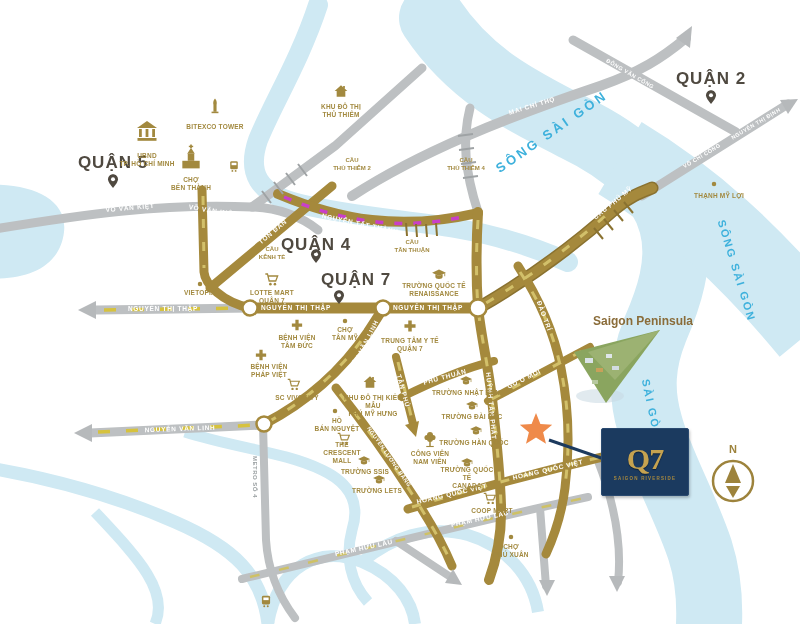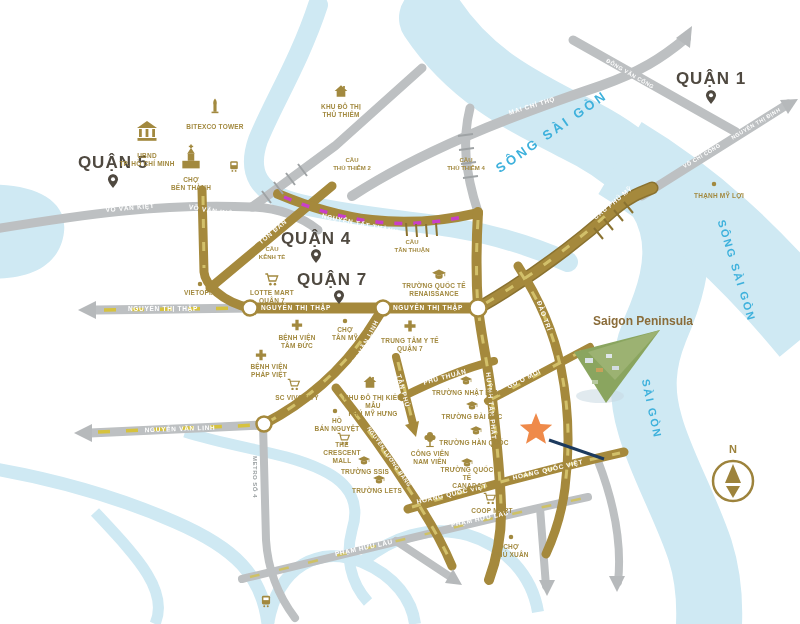--- a/index.html
+++ b/index.html
@@ -289,23 +289,23 @@
       <use href="#s-pin"></use>
     </svg>
 <svg class="ic dark" style="left:316px;top:256px;width:15px;height:15px">
       <use href="#s-pin"></use>
     </svg>
 <svg class="ic dark" style="left:339px;top:297px;width:15px;height:15px">
       <use href="#s-pin"></use>
     </svg>
 
 <div class="lbl dist" style="left:113px;top:163px">QUẬN 5</div>
-<div class="lbl dist" style="left:711px;top:79px">QUẬN 1</div>
-<div class="lbl dist" style="left:316px;top:239px">QUẬN 4</div>
-<div class="lbl dist" style="left:332px;top:280px">QUẬN 7</div>
+<div class="lbl dist" style="left:711px;top:79px">QUẬN 2</div>
+<div class="lbl dist" style="left:316px;top:245px">QUẬN 4</div>
+<div class="lbl dist" style="left:356px;top:280px">QUẬN 7</div>
 
 <div class="lbl rd" style="left:130px;top:208px;transform:translate(-50%,-50%) rotate(-5deg)">VÕ VĂN KIỆT</div>
 <div class="lbl rd" style="left:213px;top:211px;transform:translate(-50%,-50%) rotate(9deg)">VÕ VĂN KIỆT</div>
 <div class="lbl rd" style="left:532px;top:106px;transform:translate(-50%,-50%) rotate(-17deg)">MAI CHÍ THỌ</div>
 <div class="lbl rds" style="left:630px;top:74px;transform:translate(-50%,-50%) rotate(30deg)">ĐỒNG VĂN CỐNG</div>
 <div class="lbl rds" style="left:702px;top:156px;transform:translate(-50%,-50%) rotate(-31deg)">VÕ CHÍ CÔNG</div>
 <div class="lbl rds" style="left:756px;top:124px;transform:translate(-50%,-50%) rotate(-31deg)">NGUYỄN THỊ ĐỊNH</div>
 <div class="lbl rd" style="left:613px;top:203px;transform:translate(-50%,-50%) rotate(-39deg)">CẦU PHÚ MỸ</div>
 <div class="lbl rd" style="left:273px;top:232px;transform:translate(-50%,-50%) rotate(-40deg)">TÔN ĐẢN</div>
 <div class="lbl rd" style="left:360px;top:224px;transform:translate(-50%,-50%) rotate(12deg)">NGUYỄN TẤT THÀNH</div>
@@ -377,14 +377,18 @@
 <div class="lbl lm" style="left:472px;top:417px;width:75px">TRƯỜNG ĐÀI BẮC</div>
 
 <div class="lbl riv" style="left:552px;top:132px;transform:translate(-50%,-50%) rotate(-35deg)">SÔNG SÀI GÒN</div>
 <div class="lbl riv riv2" style="left:736px;top:271px;transform:translate(-50%,-50%) rotate(73deg)">SÔNG SÀI GÒN</div>
 <div class="lbl riv riv2" style="left:651px;top:409px;transform:translate(-50%,-50%) rotate(78deg)">SÀI GÒN</div>
 
 <div class="lbl pen" style="left:643px;top:321px">Saigon Peninsula</div>
 
 <div class="nlbl" style="left:733px;top:449px">N</div>
 
-
+<div class="q7box">
+  <div class="q7logo">Q7</div>
+  <div class="q7sub">SAIGON RIVERSIDE</div>
 </div>
 
+</div>
+
 </body></html>

